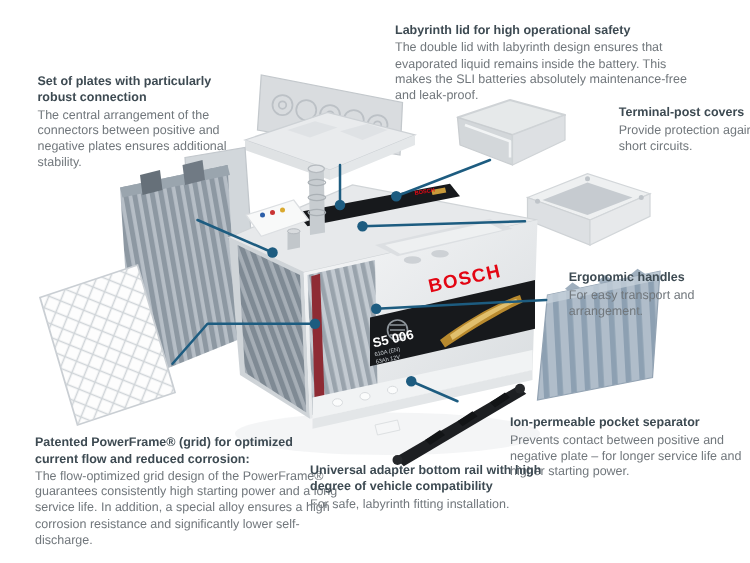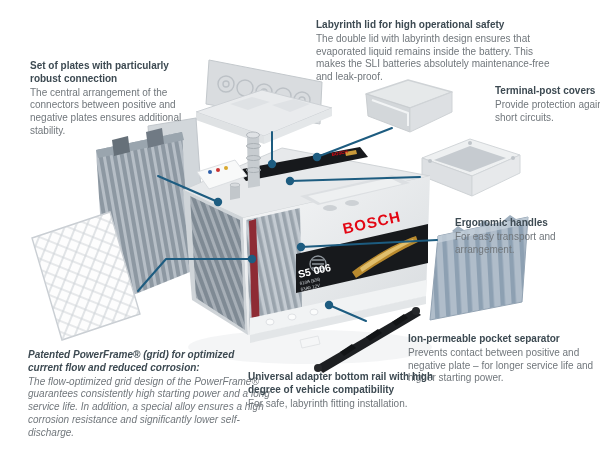--- a/index.html
+++ b/index.html
@@ -8,21 +8,21 @@
     font-family:"Liberation Sans",sans-serif;
   }
   .ann{position:absolute;}
   .ann-title{font-size:10px;font-weight:bold;color:#3d4a52;line-height:1.28;margin-bottom:1px;}
   .ann-body{font-size:10px;color:#71777c;line-height:1.28;}
   #ann-plates{left:30px;top:60px;width:172px;}
   #ann-labyrinth{left:316px;top:19px;width:242px;}
   #ann-covers{left:455px;top:85px;width:126px;margin-left:40px;}
   #ann-handles{left:455px;top:197px;width:130px;margin-top:20px;}
   #ann-separator{left:408px;top:333px;width:200px;}
-  #ann-powerframe{left:28px;top:349px;width:242px;font-style:italic;}
+  #ann-powerframe{left:28px;top:349px;width:242px;}
   #ann-adapter{left:248px;top:371px;width:200px;}
   svg{position:absolute;left:0;top:0;}
 </style>
 </head>
 <body>
 
 <div id="stage">
 
   <svg width="600" height="450" viewBox="0 0 600 450">
     <defs>

